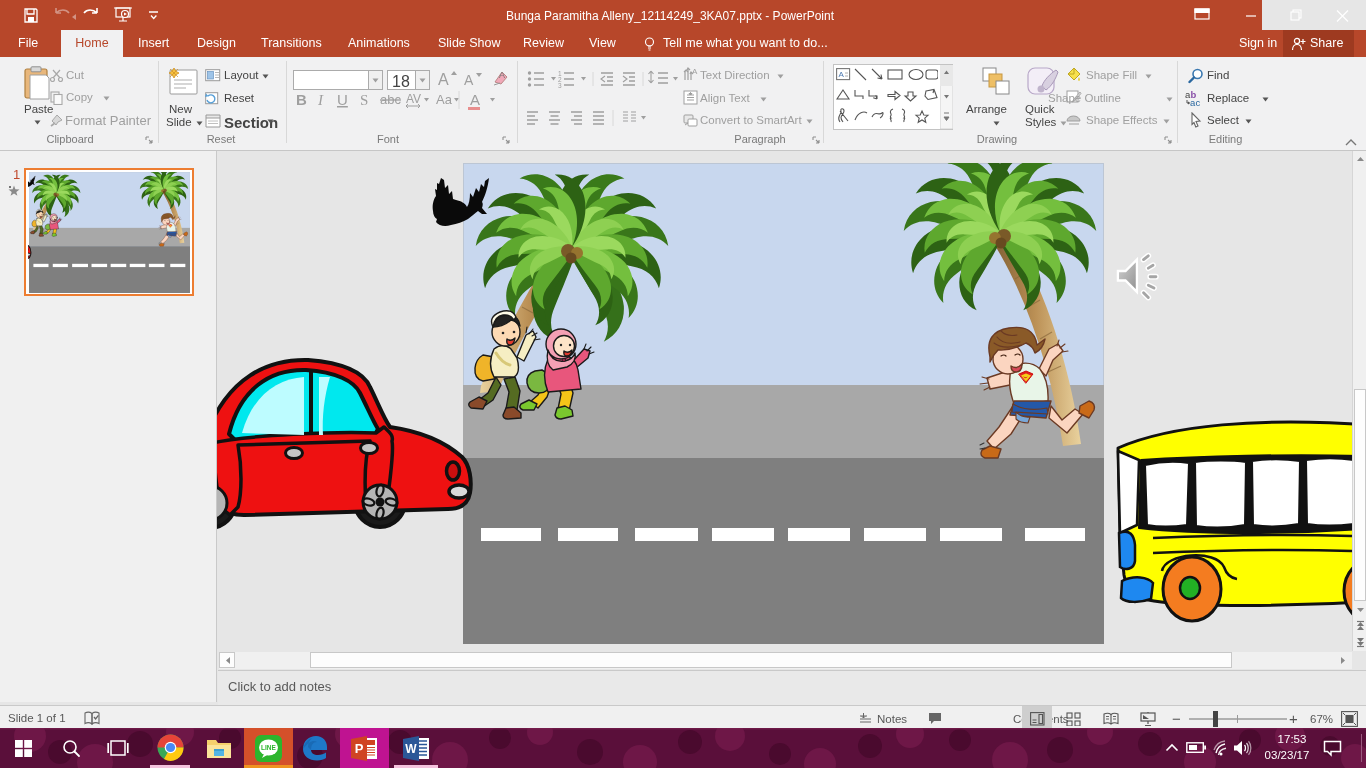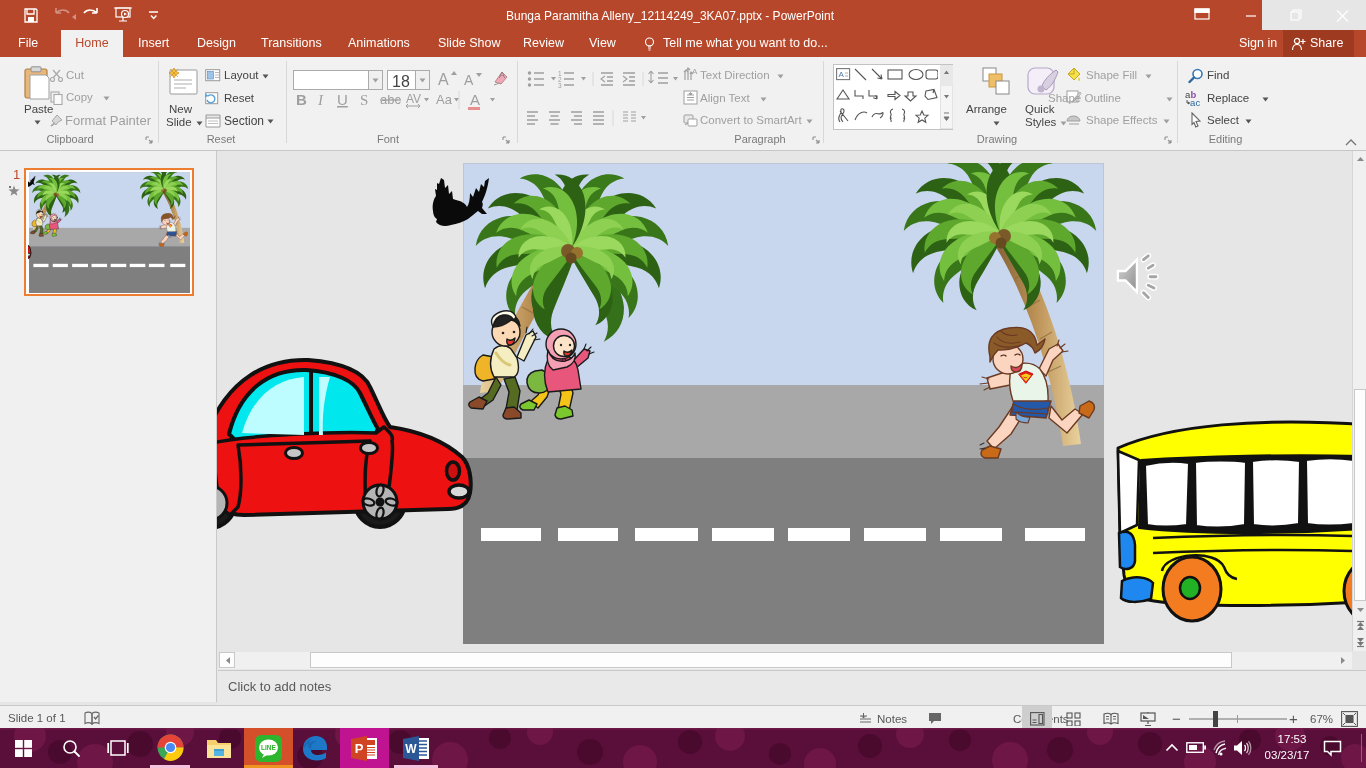--- a/index.html
+++ b/index.html
@@ -190,21 +190,21 @@
     <div class="abs" style="left:224px;top:35px;font-size:11.5px;color:#444;white-space:nowrap;">Reset</div>
     <svg class="abs" style="left:205px;top:57px;" width="16" height="14" viewBox="0 0 16 14">
       <g stroke="#9a9a9a" fill="none">
           <path d="M1,4 l0,-3 14,0 0,3" fill="#e8e8e8"></path>
           <path d="M1,4 l14,0 0,9 -14,0 Z" fill="#fff"></path>
         </g>
       <g stroke="#c0c0c0">
           <path d="M3,7 l10,0 M3,9.5 l10,0"></path>
         </g>
     </svg>
-    <div class="abs" style="left:224px;top:57px;font-size:12px;color:#444;white-space:nowrap;">Section</div>
+    <div class="abs" style="left:224px;top:57px;font-size:15px;color:#444;white-space:nowrap;font-weight:bold;">Section</div>
     <svg class="abs" style="left:267px;top:62px;" width="7" height="5" viewBox="0 0 7 5">
         <path d="M0.5,0.5 l6,0 -3,4 Z" fill="#555"></path>
       </svg>
     <div class="grplabel" style="left:196px;width:50px;">Reset</div>
     <div class="grpsep" style="left:286px;"></div>
     <div class="abs" style="left:293px;top:13px;width:76px;height:20px;background:#fff;border:1px solid #ababab;"></div>
     <div class="abs" style="left:368px;top:13px;width:15px;height:20px;background:#f0f0f0;border:1px solid #ababab;"></div>
     <svg class="abs" style="left:372px;top:21px;" width="7" height="5" viewBox="0 0 7 5">
         <path d="M0.5,0.5 l6,0 -3,4 Z" fill="#9f9f9f"></path>
       </svg>

